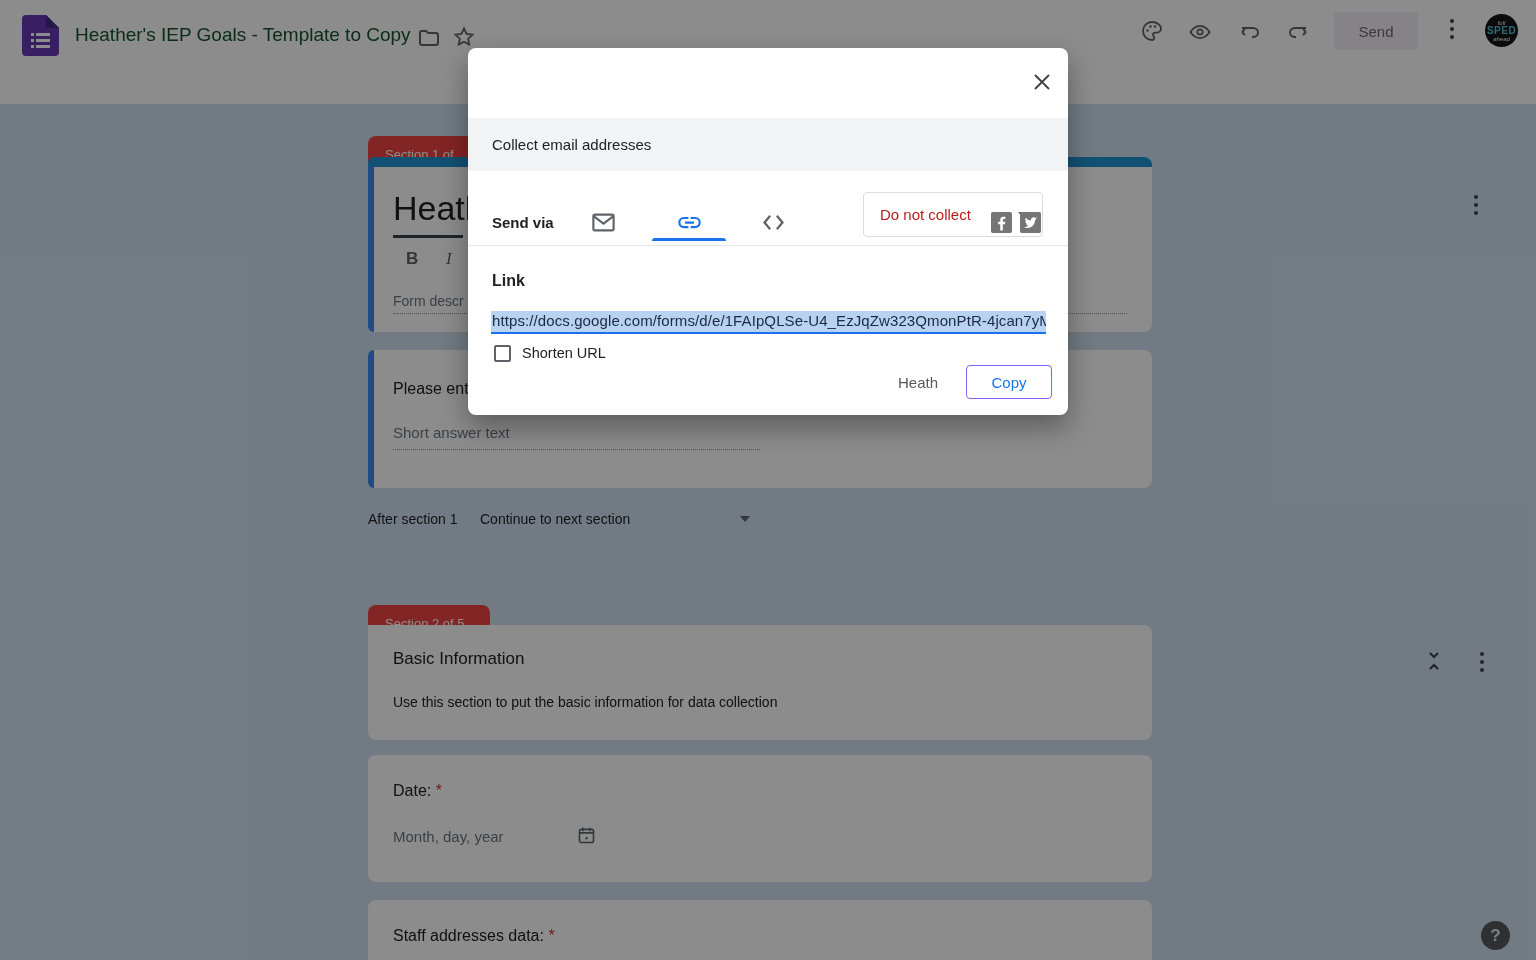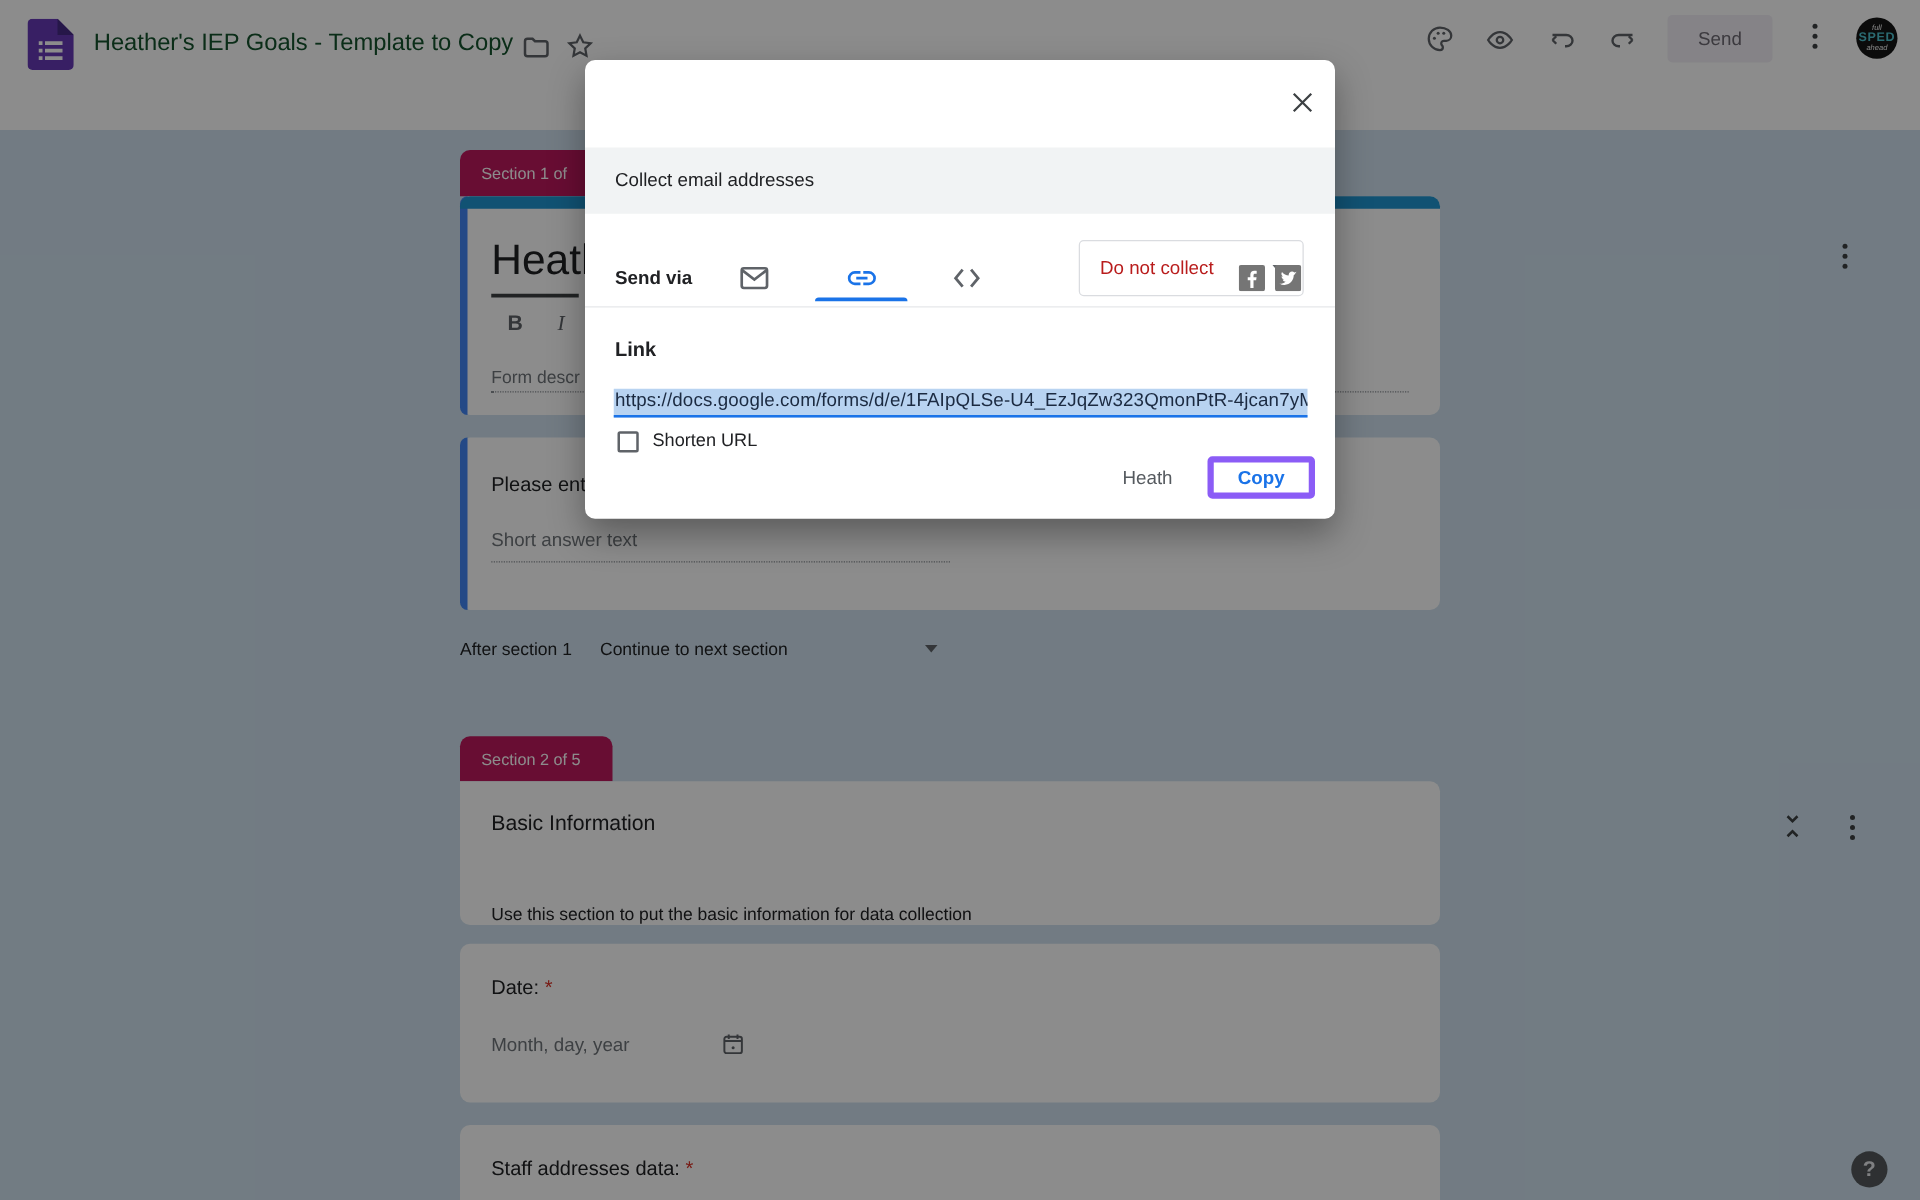--- a/index.html
+++ b/index.html
@@ -17,22 +17,22 @@
   .send-btn { left:1334px; top:12px; width:84px; height:38px; border-radius:4px;
     background:#f2eff6; color:#6e6a73; font-size:15px; border:none;
     display:flex; align-items:center; justify-content:center; }
   .avatar { left:1485px; top:14px; width:33px; height:33px; border-radius:50%;
     background:#141414; display:flex; flex-direction:column; align-items:center;
     justify-content:center; line-height:1; overflow:hidden; }
   .avatar .l1,.avatar .l3 { font-size:6px; font-style:italic; color:#f1f1f1; }
   .avatar .l2 { font-size:10px; font-weight:bold; color:#4fc3d0; letter-spacing:.5px; }
 
   
-  .banner { background:#be185d; color:#fff; font-size:13px;
-    border-radius:8px 8px 0 0; display:flex; align-items:center; padding-left:17px; }
+  .banner { background:#ef4444; color:#fff; font-size:13px;
+    border-radius:8px 8px 0 0; display:flex; align-items:center; padding-left:17px;margin-top:16px; }
   .card { background:#ffffff; border-radius:8px; }
   .card.sel::before { content:""; position:absolute; left:0; top:0; bottom:0;
     width:6px; background:#4285f4; border-radius:8px 0 0 8px; }
   .titlecard-topbar { left:0; right:0; top:0; height:10px; background:#2095d2;
     border-radius:8px 8px 0 0; }
   .big-title { font-size:34px; color:#202124; white-space:nowrap; overflow:hidden; }
   .title-underline { height:3px; background:#3c4043; }
   .fmt { font-size:17px; color:#5f6368; }
   .placeholder { color:#70757a; }
   .dotline { border-bottom:1px dotted #8b9095; }
@@ -71,22 +71,22 @@
   .link-label { left:24px; top:224px; font-size:16px; font-weight:bold; color:#202124; }
   .url-field { left:23px; top:263px; width:555px; font-size:15px; white-space:nowrap;
     overflow:hidden; color:#1b2a41; background:#b8d3f1; padding:1px 2px 3px 1px;
     border-bottom:2px solid #1a73e8; letter-spacing:.1px; }
   .checkbox { left:26px; top:297px; width:17px; height:17px; border:2px solid #5f6368;
     border-radius:2px; background:#fff; }
   .shorten-label { left:54px; top:297px; font-size:14.5px; color:#202124; }
   .cancel-btn { left:410px; top:318px; width:80px; height:32px; background:none; border:none;
     color:#555a5f; font-size:15px; display:flex; align-items:center; justify-content:center; }
   .copy-btn { left:498px; top:317px; width:86px; height:34px; background:#fff;
-    border:5px solid #8b5cf6; border-radius:4px; color:#1a73e8; font-size:15px;
-    font-weight:bold; display:flex; align-items:center; justify-content:center; }
+    border:1px solid #8b5cf6; border-radius:4px; color:#1a73e8; font-size:15px;
+    font-weight:normal; display:flex; align-items:center; justify-content:center; }
 </style>
 </head>
 <body>
 
 <div id="stage">
 
   <div class="abs topbar">
     <div class="abs forms-logo">
       <svg viewBox="0 0 37 41" width="37" height="41">
         <path d="M4 0 h20 l13 13 v24 a4 4 0 0 1 -4 4 h-29 a4 4 0 0 1 -4 -4 v-33 a4 4 0 0 1 4 -4 z" fill="#673ab7"></path>
@@ -191,21 +191,21 @@
       <svg viewBox="0 0 24 24" fill="none" stroke="currentColor" stroke-width="2">
         <path d="M8 4 l4 4 4-4"></path>
           <path d="M8 20 l4-4 4 4"></path>
       </svg>
     </div>
     <div class="abs kebab-dots" style="left:1112px; top:27px;">
       <i></i>
         <i></i>
         <i></i>
     </div>
-    <div class="abs" style="left:25px; top:69px; font-size:14px;margin-top:29px;">Use this section to put the basic information for data collection</div>
+    <div class="abs" style="left:25px; top:69px; font-size:14px;">Use this section to put the basic information for data collection</div>
   </div>
 
   <div class="abs card" style="left:368px; top:755px; width:784px; height:127px;">
     <div class="abs q-title" style="left:25px; top:27px;">
       <span>Date:</span>
       <span class="req">*</span>
     </div>
     <div class="abs placeholder" style="left:25px; top:73px; font-size:15px;">Month, day, year</div>
     <div class="abs via-icon" style="left:208px; top:70px; width:21px; height:21px; color:#5f6368;">
       <svg viewBox="0 0 24 24" fill="none" stroke="currentColor" stroke-width="1.8">

